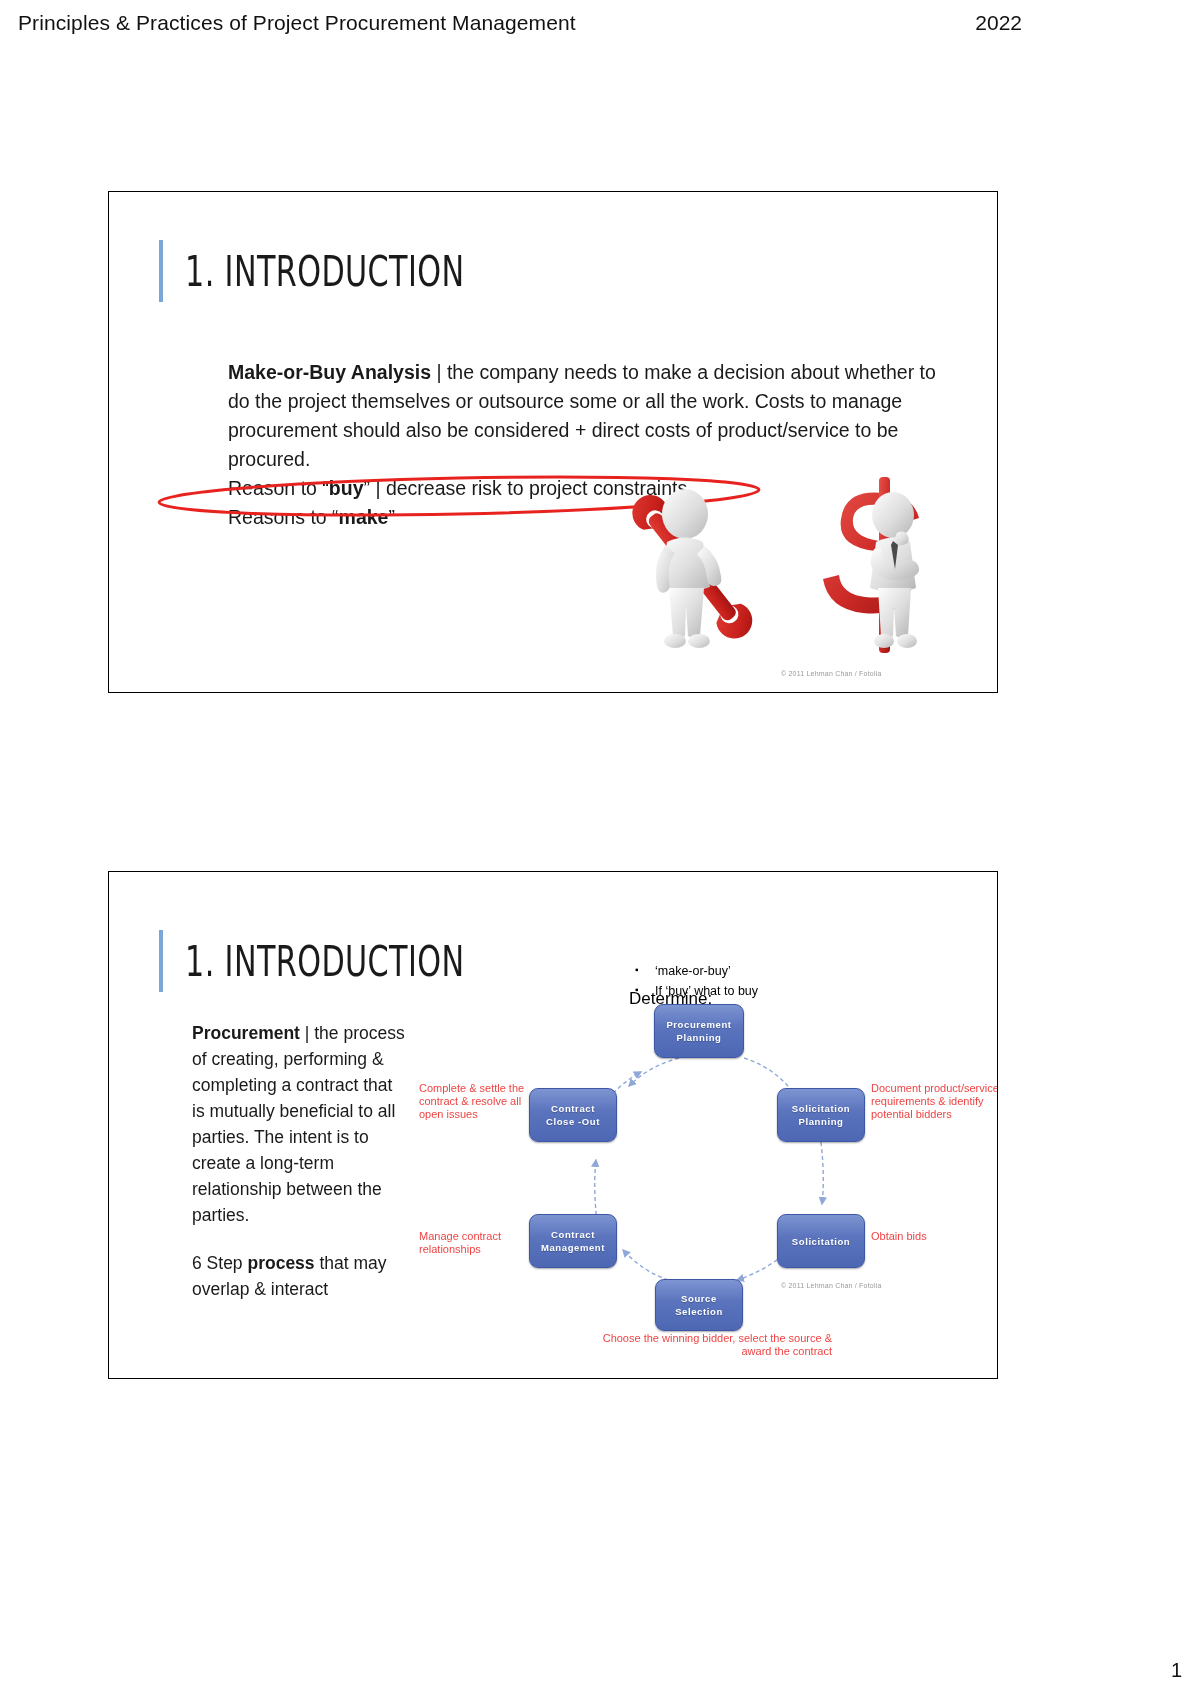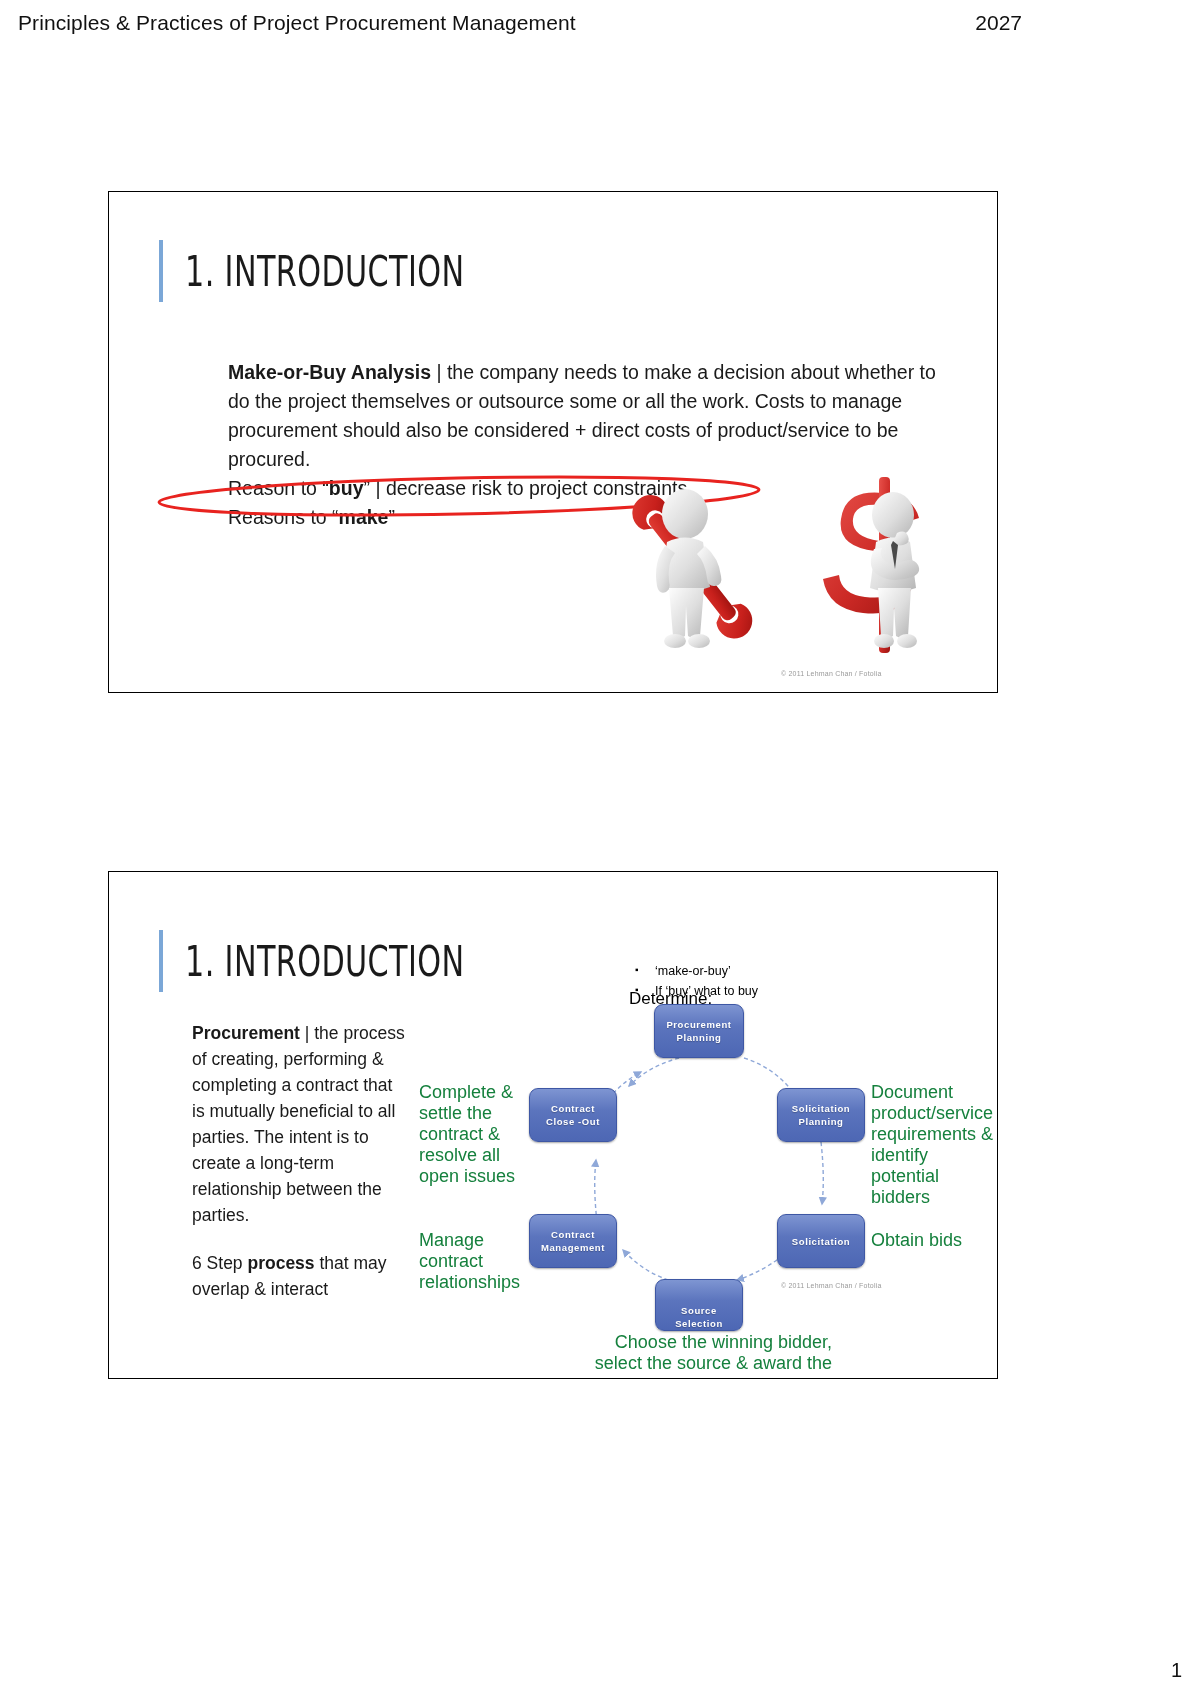--- a/index.html
+++ b/index.html
@@ -103,38 +103,38 @@
     box-shadow:0 1px 2px rgba(0,0,0,.35);
     color:#fff;
     display:flex; align-items:center; justify-content:center;
     text-align:center;
     font-size:9.5px; line-height:13px; letter-spacing:.6px;
     font-weight:600;
   }
   .node span{ display:block; text-shadow:0 1px 1px rgba(0,0,0,.25); }
 
   .note{
-    position:absolute; font-size:18px; line-height:21px; color:#15803d;
+    position:absolute; font-size:11px; line-height:13px; color:#ef4444;
   }
   .note-right{ text-align:left; }
   .note-left{ text-align:left; }
 
   .det-title{ position:absolute; font-size:17px; line-height:18px;margin-top:48px; }
   .det-list{ position:absolute; font-size:12.5px; line-height:18px; }
   .det-list div{ position:relative; padding-left:20px; margin-bottom:2px; }
   .det-list div:before{
     content:"▪"; position:absolute; left:0; top:-1px; font-size:10px; color:#000;
   }
 </style>
 </head>
 <body>
 
 <div class="page-header">
   <div class="hdr-title">Principles &amp; Practices of Project Procurement Management</div>
-  <div class="hdr-year">2027</div>
+  <div class="hdr-year">2022</div>
 </div>
 <div class="page-number">1</div>
 
 <div class="slide" id="slide1">
 
   <div class="slide-title-wrap" style="left:50px; top:48px;">
     <div class="title-bar"></div>
     <div class="slide-title">1. INTRODUCTION</div>
   </div>
 
@@ -266,21 +266,21 @@
         <span>Planning</span>
       </div>
     </div>
 
     <div class="node" style="left:370px; top:272px; width:86px; height:52px;">
       <div>
         <span>Solicitation</span>
       </div>
     </div>
 
-    <div class="node" style="left:248px; top:337px; width:86px; height:50px;align-items:flex-end;">
+    <div class="node" style="left:248px; top:337px; width:86px; height:50px;">
       <div>
         <span>Source</span>
         <span>Selection</span>
       </div>
     </div>
 
     <div class="node" style="left:122px; top:272px; width:86px; height:52px;">
       <div>
         <span>Contract</span>
         <span>Management</span>

